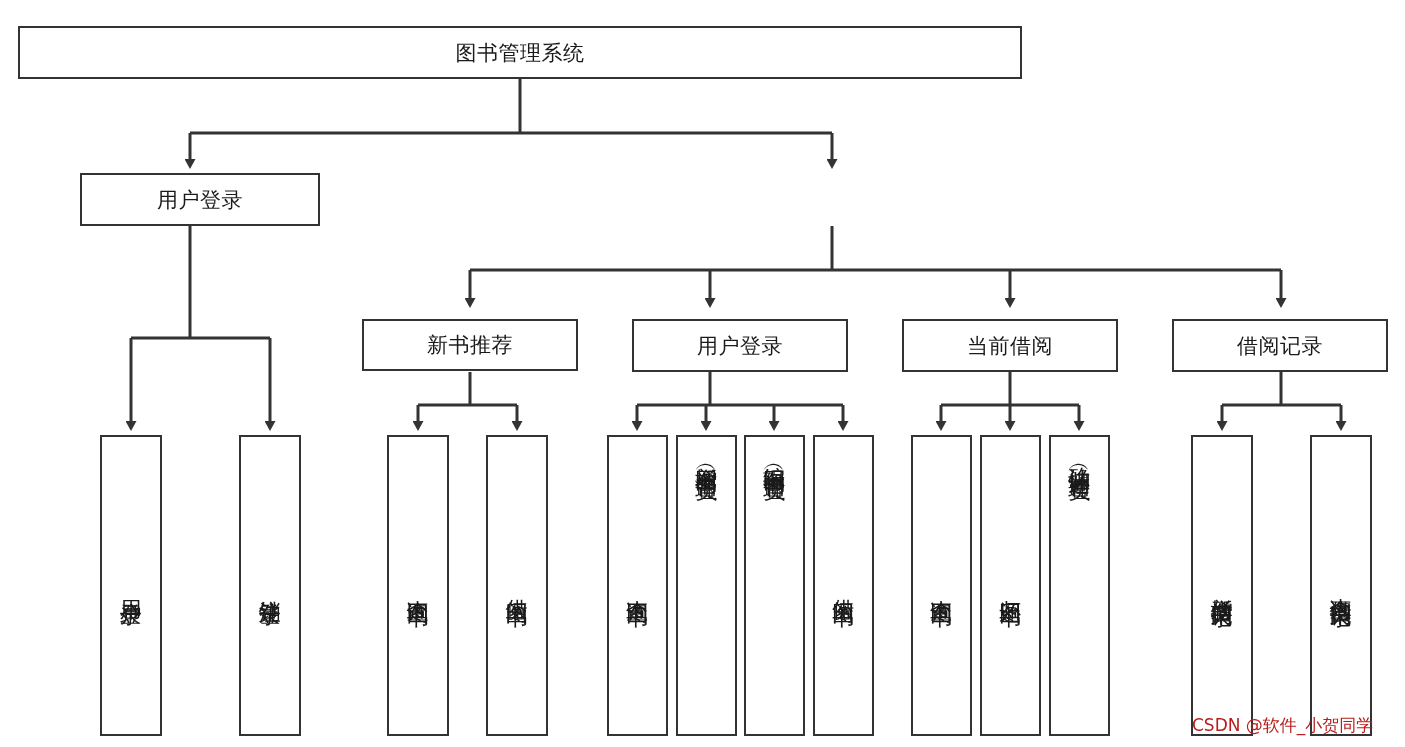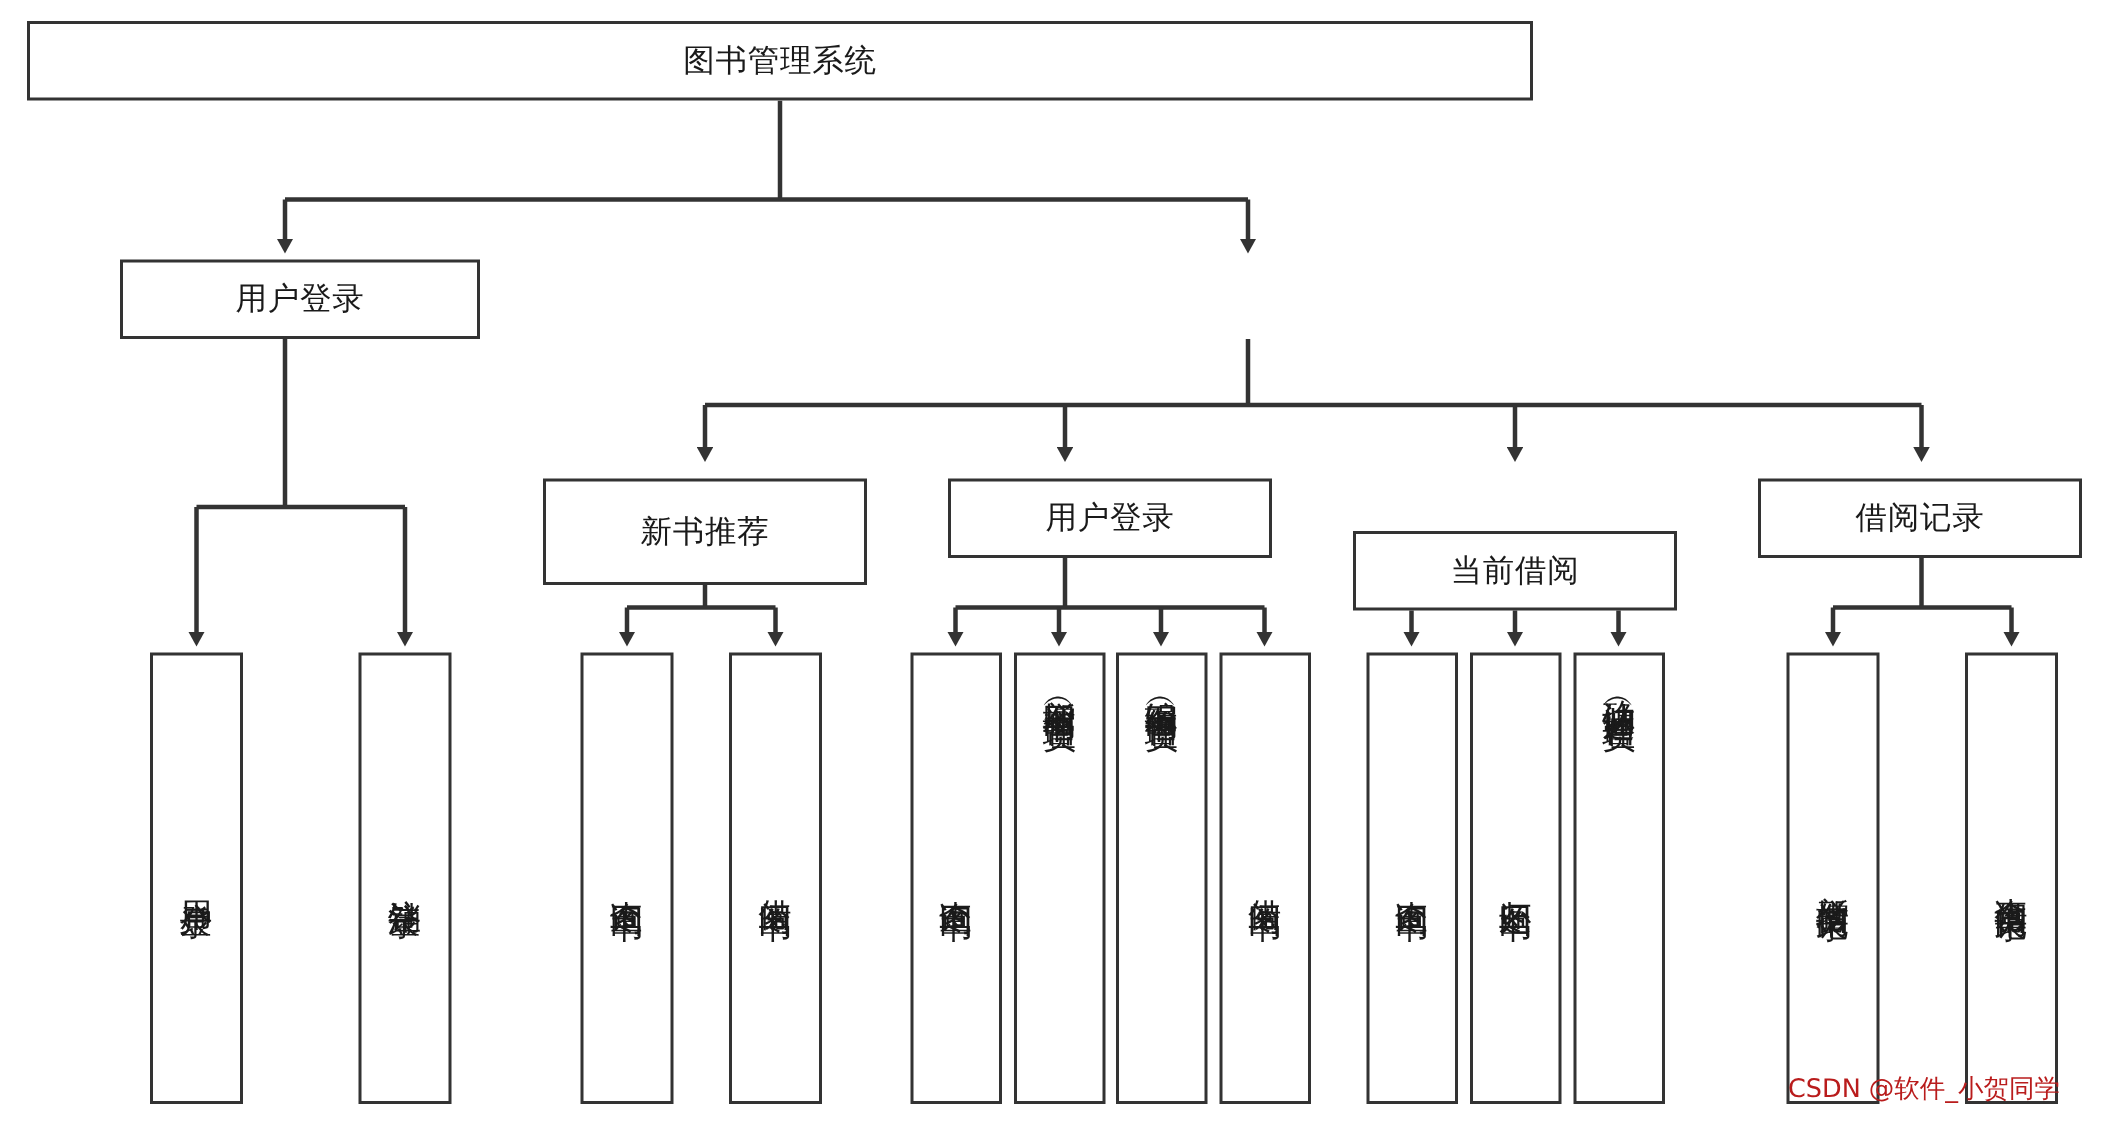--- a/index.html
+++ b/index.html
@@ -128,38 +128,38 @@
       <path d="M1079,405 L1079,422" marker-end="url(#arrow)"></path>
 
       <path d="M1281,372 L1281,405"></path>
       <path d="M1222,405 L1341,405"></path>
       <path d="M1222,405 L1222,422" marker-end="url(#arrow)"></path>
       <path d="M1341,405 L1341,422" marker-end="url(#arrow)"></path>
 
     </g>
   </svg>
 
-  <div class="node horiz" style="left:18px; top:14px; width:1004px; height:53px;">
+  <div class="node horiz" style="left:18px; top:26px; width:1004px; height:53px;">
     <span class="label">图书管理系统</span>
   </div>
 
   <div class="node horiz" style="left:80px; top:173px; width:240px; height:53px;">
     <span class="label">用户登录</span>
   </div>
 
 
-  <div class="node horiz" style="left:362px; top:319px; width:216px; height:71px;">
+  <div class="node horiz" style="left:362px; top:319px; width:216px; height:52px;">
     <span class="label">新书推荐</span>
   </div>
 
   <div class="node horiz" style="left:632px; top:319px; width:216px; height:53px;">
     <span class="label">用户登录</span>
   </div>
 
-  <div class="node horiz" style="left:902px; top:319px; width:216px; height:53px;margin-top:35px;">
+  <div class="node horiz" style="left:902px; top:319px; width:216px; height:53px;">
     <span class="label">当前借阅</span>
   </div>
 
   <div class="node horiz" style="left:1172px; top:319px; width:216px; height:53px;">
     <span class="label">借阅记录</span>
   </div>
 
   <div class="node vert mid" style="left:100px; top:435px; width:62px; height:301px;">
     <span class="label">用户登录</span>
   </div>

